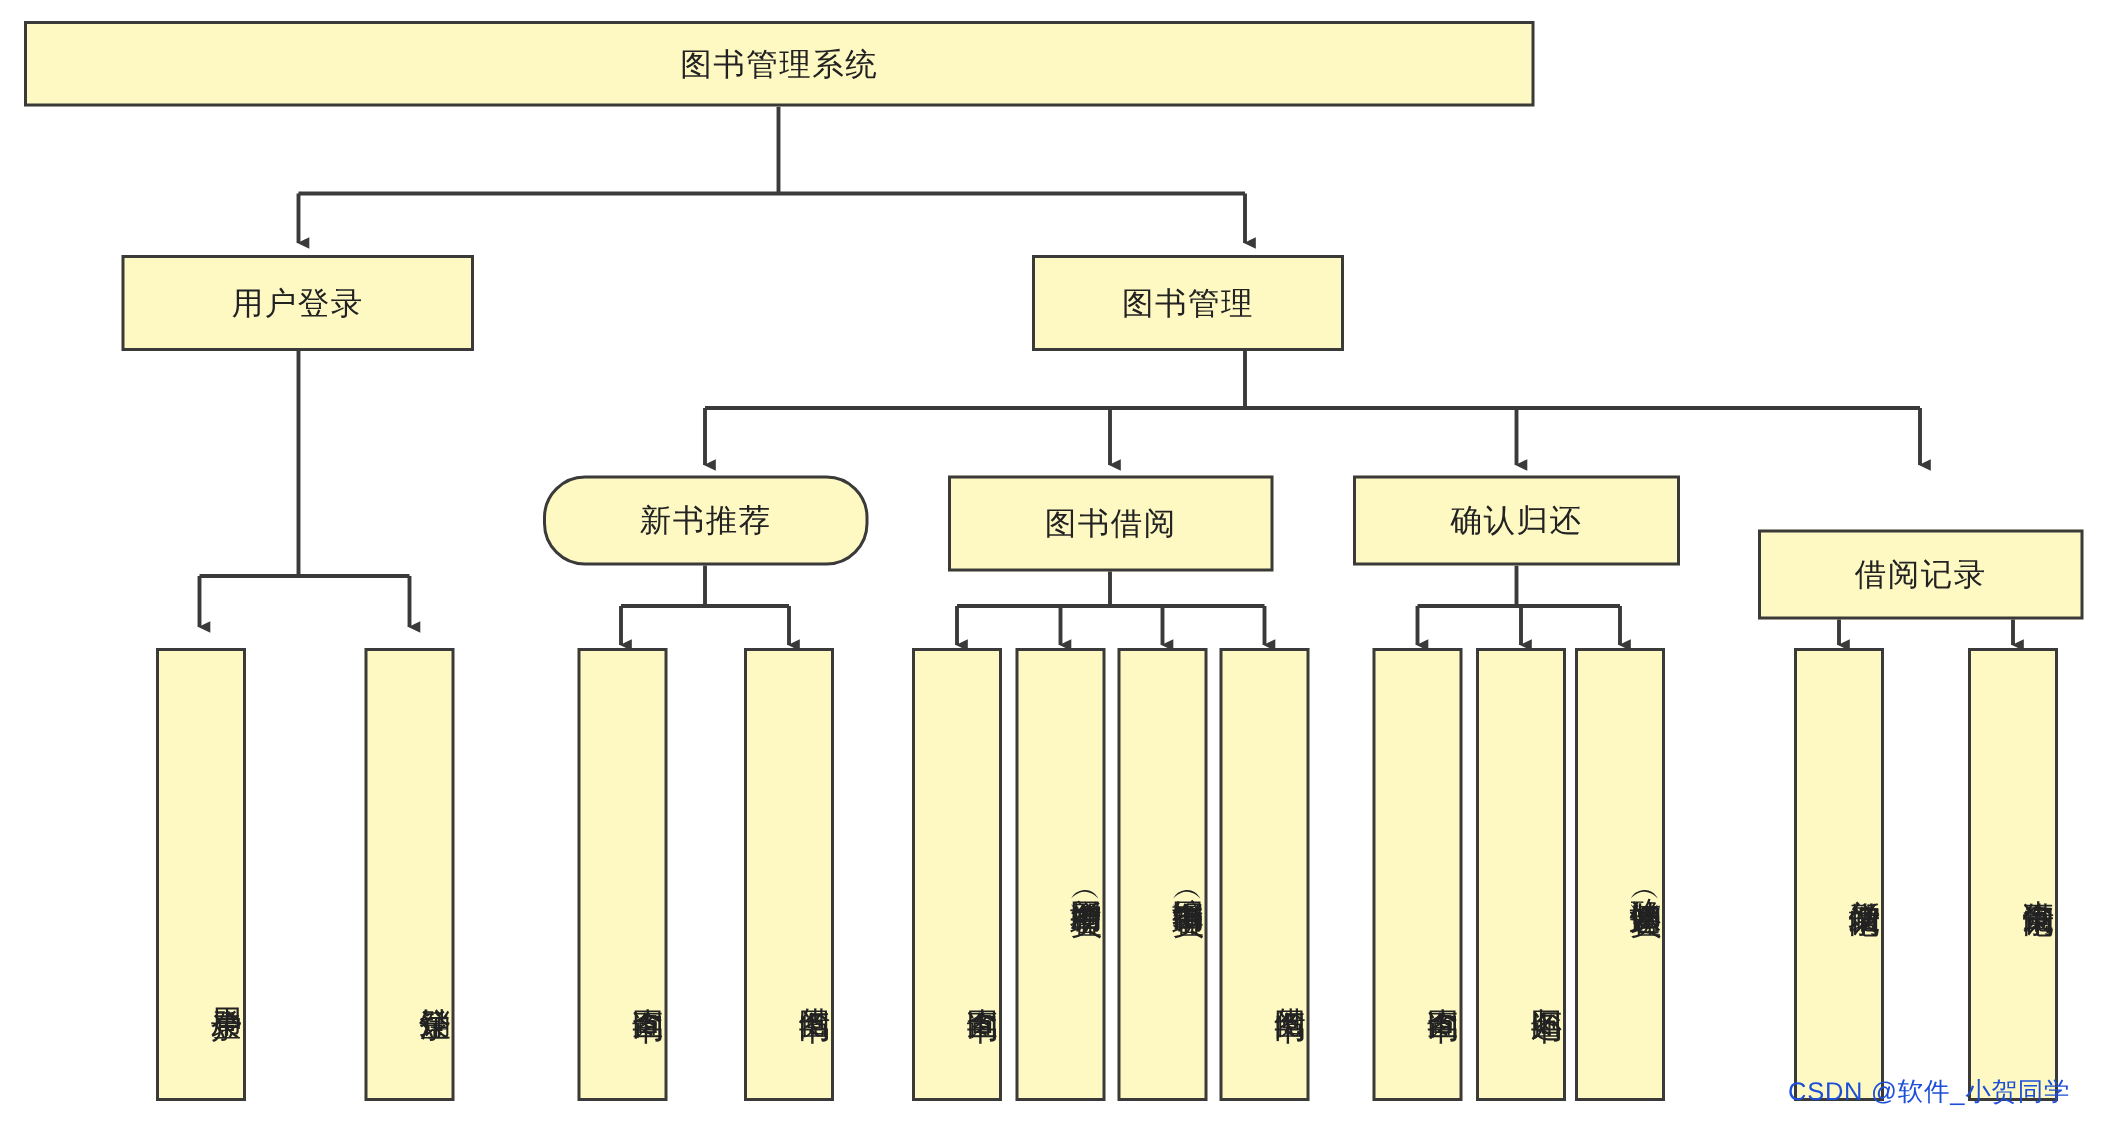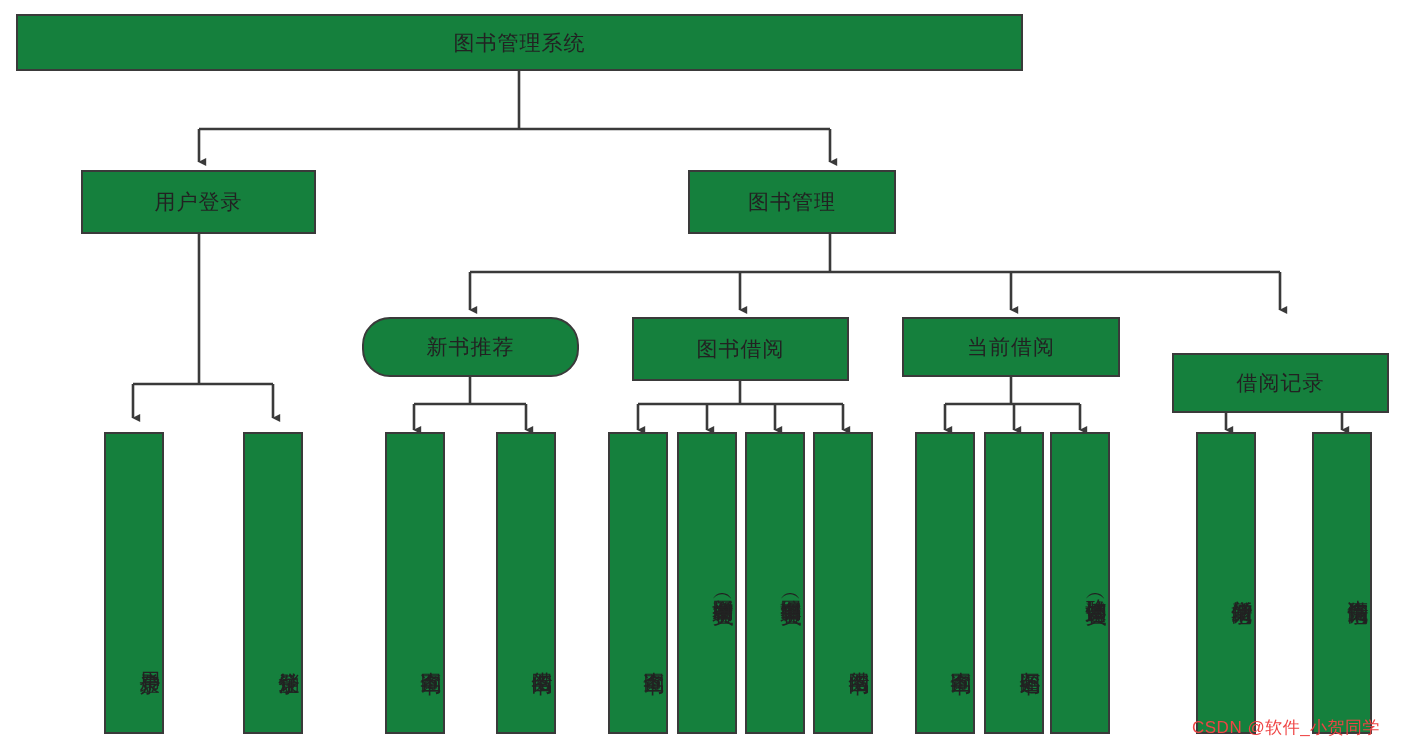--- a/index.html
+++ b/index.html
@@ -21,21 +21,21 @@
     position: absolute;
     left: 0;
     top: 0;
     width: 1405px;
     height: 747px;
     pointer-events: none;
   }
   .node {
     position: absolute;
     box-sizing: border-box;
-    background: #15803d;
+    background: #fef9c3;
     border: 2px solid #3a3a3a;
     display: flex;
     align-items: center;
     justify-content: center;
     color: #222222;
     z-index: 2;
   }
   .node.horiz {
     font-size: 21px;
     letter-spacing: 1px;
@@ -53,21 +53,21 @@
   .node.vert.toptext {
     align-items: flex-start;
   }
   .node.vert span {
     display: block;
     white-space: normal;
   }
   .watermark {
     position: absolute;
     z-index: 3;
-    color: #ef4444;
+    color: #1d4ed8;
     font-size: 17px;
     letter-spacing: 0.5px;
     white-space: nowrap;
     user-select: none;
   }
 </style>
 </head>
 <body>
 
 <div id="stage">
@@ -139,21 +139,21 @@
 
   <div class="node horiz" style="left:362px; top:317px; width:217px; height:60px;border-radius:28px;">
     <span>新书推荐</span>
   </div>
 
   <div class="node horiz" style="left:632px; top:317px; width:217px; height:64px;">
     <span>图书借阅</span>
   </div>
 
   <div class="node horiz" style="left:902px; top:317px; width:218px; height:60px;">
-    <span>当前借阅</span>
+    <span>确认归还</span>
   </div>
 
   <div class="node horiz" style="left:1172px; top:317px; width:217px; height:60px;margin-top:36px;">
     <span>借阅记录</span>
   </div>
 
   <div class="node vert" style="left:104px; top:432px; width:60px; height:302px;">
     <span style="margin-top: 141px;">用户登录</span>
   </div>
 

